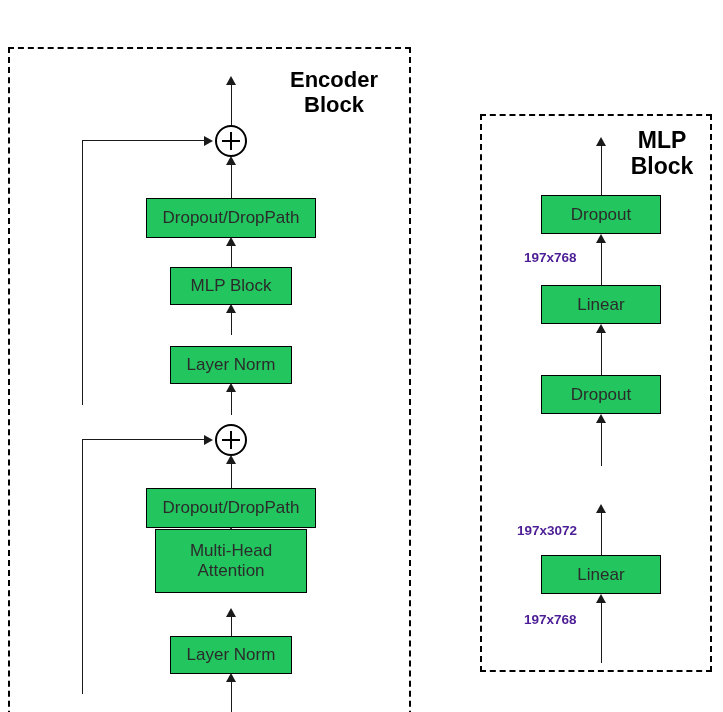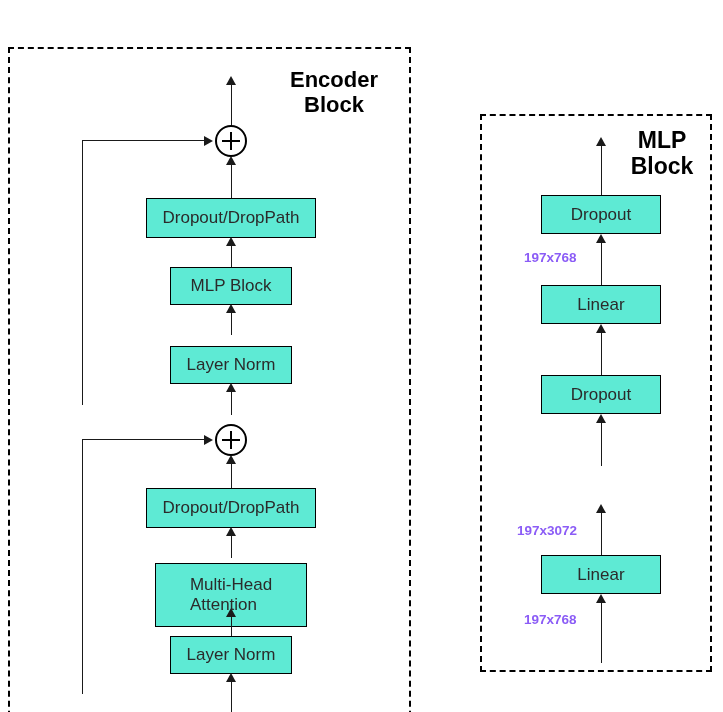--- a/index.html
+++ b/index.html
@@ -35,25 +35,26 @@
     text-align: center;
     line-height: 1.12;
     white-space: pre-line;
   }
 
   
   .node {
     position: absolute;
     box-sizing: border-box;
     border: 1.6px solid #000000;
-    background: #5eead4;
+    background: #22c55e;
     color: #2b2b2b;
     display: flex;
     align-items: center;
     justify-content: center;
+    text-align: center;
     font-size: 17px;
     line-height: 1.16;
     white-space: pre-line;
   }
 
   
   .vline {
     position: absolute;
     width: 0;
     border-left: 1.6px solid #1a1a1a;
@@ -105,21 +106,21 @@
     width: 0;
     border-left: 2px solid #000000;
     transform: translateX(-1px);
   }
 
   
   .dim-label {
     position: absolute;
     font-size: 13.5px;
     font-weight: bold;
-    color: #8b5cf6;
+    color: #4c1d95;
     white-space: nowrap;
   }
 
   
   .wm-url {
     position: absolute;
     font-size: 13px;
     color: #eef0f2;
     white-space: nowrap;
     letter-spacing: 0.2px;
@@ -182,21 +183,21 @@
   <div class="arrow-right" style="left:204px; top:390.5px;"></div>
 
   <div class="vline" style="left:231px; top:419px; height:25px;"></div>
   <div class="arrow-up" style="left:225.5px; top:411px;"></div>
 
   <div class="node" style="left:146px; top:444px; width:170px; height:40px;">Dropout/DropPath</div>
 
   <div class="vline" style="left:231px; top:490px; height:24px;"></div>
   <div class="arrow-up" style="left:225.5px; top:483px;"></div>
 
-  <div class="node" style="left:155px; top:519px; width:152px; height:64px;">Multi-Head
+  <div class="node" style="left:155px; top:485px; width:152px; height:64px;">Multi-Head
 Attention</div>
 
   <div class="vline" style="left:231px; top:571px; height:24px;"></div>
   <div class="arrow-up" style="left:225.5px; top:564px;"></div>
 
   <div class="node" style="left:170px; top:592px; width:122px; height:38px;">Layer Norm</div>
 
   <div class="vline" style="left:231px; top:636px; height:49px;"></div>
   <div class="arrow-up" style="left:225.5px; top:629px;"></div>
 

